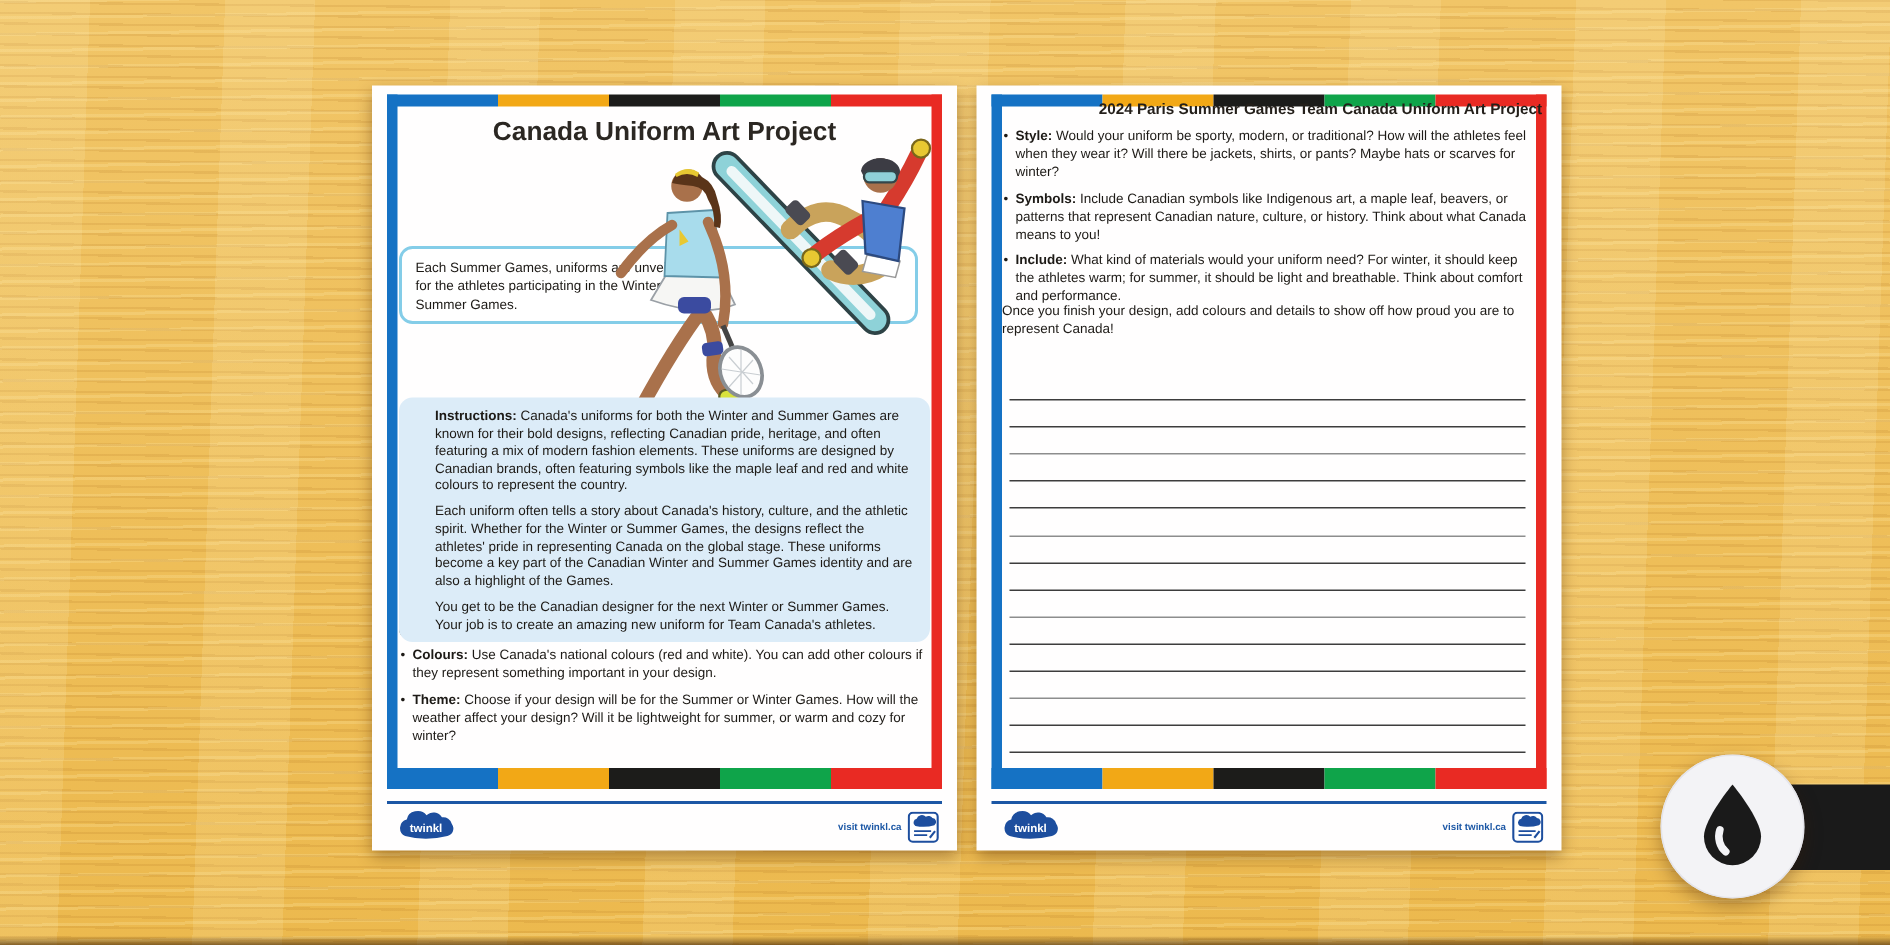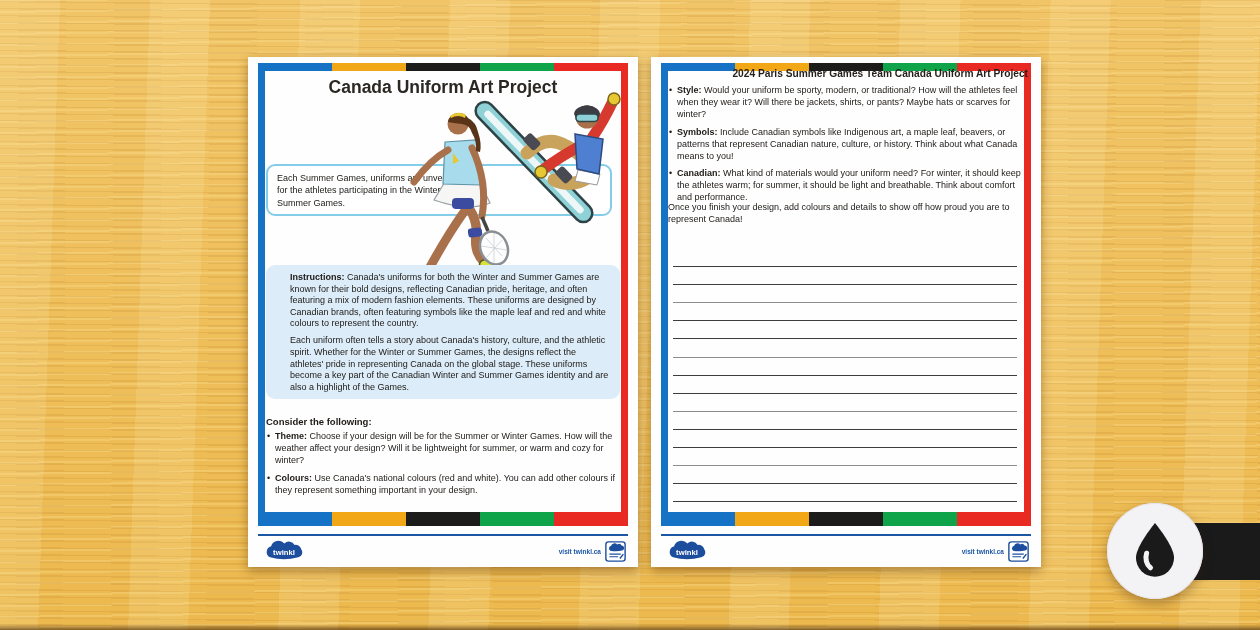--- a/index.html
+++ b/index.html
@@ -144,26 +144,27 @@
       <path d="M44 26 q8 -6 16 -1 l-1 3 q-7 -4 -14 0 z" fill="#e8c832"></path>
     </svg>
 
     <div class="intro-box">
       <span>Each Summer Games, uniforms are unveiled for the athletes participating in the Winter or Summer Games.</span>
     </div>
 
     <div class="instr-box">
       <p><span class="blabel">Instructions:</span> <span>Canada's uniforms for both the Winter and Summer Games are known for their bold designs, reflecting Canadian pride, heritage, and often featuring a mix of modern fashion elements. These uniforms are designed by Canadian brands, often featuring symbols like the maple leaf and red and white colours to represent the country.</span></p>
       <p>Each uniform often tells a story about Canada's history, culture, and the athletic spirit. Whether for the Winter or Summer Games, the designs reflect the athletes' pride in representing Canada on the global stage. These uniforms become a key part of the Canadian Winter and Summer Games identity and are also a highlight of the Games.</p>
+      <p>You get to be the Canadian designer for the next Winter or Summer Games. Your job is to create an amazing new uniform for Team Canada's athletes.</p>
     </div>
 
     <div class="consider">
       <p class="consider-h">Consider the following:</p>
+      <div class="bullet"><span class="blabel">Colours:</span> <span>Use Canada's national colours (red and white). You can add other colours if they represent something important in your design.</span></div>
       <div class="bullet"><span class="blabel">Theme:</span> <span>Choose if your design will be for the Summer or Winter Games. How will the weather affect your design? Will it be lightweight for summer, or warm and cozy for winter?</span></div>
-      <div class="bullet"><span class="blabel">Colours:</span> <span>Use Canada's national colours (red and white). You can add other colours if they represent something important in your design.</span></div>
     </div>
 
     <div class="pfoot-rule" style="background: rgb(28, 87, 165);"></div>
     <div class="pfoot">
       <svg width="44" height="23" viewBox="0 0 60 30">
         <path d="M11 23 a8 8 0 0 1 1.5-15 a10 9 0 0 1 18-4 a9 9 0 0 1 14 2 a8 8 0 0 1 9 6 a7 7 0 0 1-4 11 q-20 5-38.5 0z" fill="#1d4e9e"></path>
         <text x="30" y="19.5" font-size="10.5" fill="#ffffff" text-anchor="middle" font-weight="bold" font-family="Liberation Sans, sans-serif">twinkl</text>
       </svg>
       <div class="pfoot-right">
         <span class="visit">visit twinkl.ca</span>
@@ -193,21 +194,21 @@
       <span style="background: rgb(28, 28, 26);"></span>
       <span style="background: rgb(15, 164, 74);"></span>
       <span style="background: rgb(233, 42, 35);"></span>
     </div>
 
     <div class="rp-header">2024 Paris Summer Games Team Canada Uniform Art Project</div>
 
     <div class="rp-bullets">
       <div class="bullet"><span class="blabel">Style:</span> <span>Would your uniform be sporty, modern, or traditional? How will the athletes feel when they wear it? Will there be jackets, shirts, or pants? Maybe hats or scarves for winter?</span></div>
       <div class="bullet"><span class="blabel">Symbols:</span> <span>Include Canadian symbols like Indigenous art, a maple leaf, beavers, or patterns that represent Canadian nature, culture, or history. Think about what Canada means to you!</span></div>
-      <div class="bullet"><span class="blabel">Canadian:</span> <span>What kind of materials would your uniform need? For winter, it should keep the athletes warm; for summer, it should be light and breathable. Think about comfort and performance.</span></div>
+      <div class="bullet"><span class="blabel">Include:</span> <span>What kind of materials would your uniform need? For winter, it should keep the athletes warm; for summer, it should be light and breathable. Think about comfort and performance.</span></div>
     </div>
 
     <p class="rp-p rp-p1">Once you finish your design, add colours and details to show off how proud you are to represent Canada!</p>
 
     <div class="lines">
         <div class="wline"></div>
         <div class="wline"></div>
         <div class="wline"></div>
         <div class="wline"></div>
         <div class="wline"></div>

